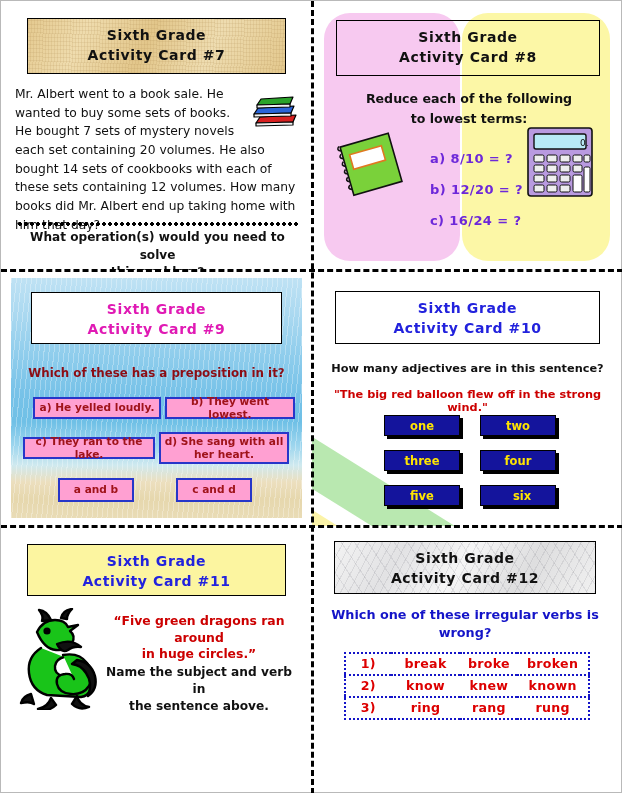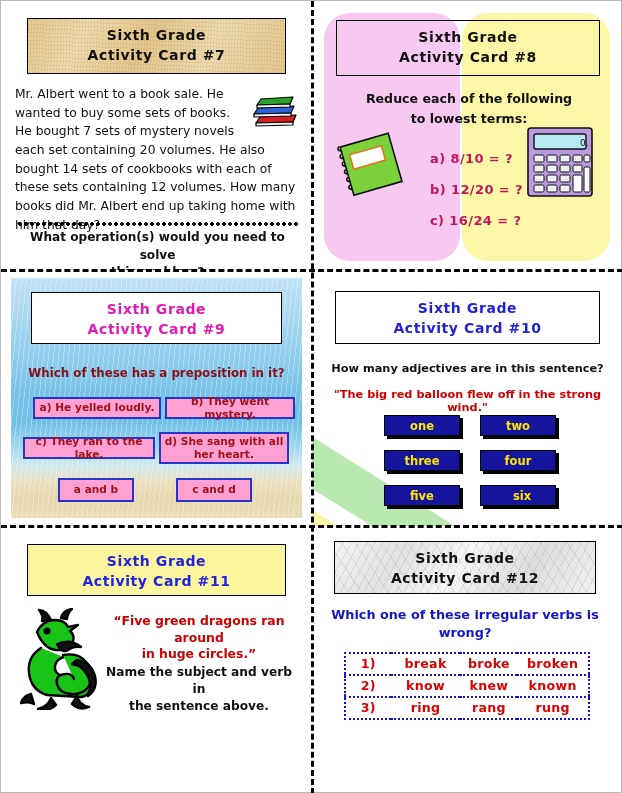--- a/index.html
+++ b/index.html
@@ -95,21 +95,21 @@
   }
   .c8 .banner .ln { color: #111; }
   .c8 .prompt {
     position: absolute; left: 24px; top: 88px; width: 266px;
     text-align: center; font-family: "DejaVu Sans", sans-serif;
     font-size: 12.6px; font-weight: 600; line-height: 1.55; color: #111;
   }
   .c8 .frac {
     position: absolute; left: 118px; width: 120px;
     font-family: "DejaVu Sans", sans-serif; font-size: 13px;
-    font-weight: bold; color: #be185d; letter-spacing: .4px;
+    font-weight: bold; color: #6d28d9; letter-spacing: .4px;
   }
   .c8 .f1 { top: 150px; }
   .c8 .f2 { top: 181px; }
   .c8 .f3 { top: 212px; }
   .notebook { position: absolute; left: 24px; top: 128px; width: 72px; height: 70px; }
   .calc     { position: absolute; left: 212px; top: 124px; width: 72px; height: 74px; }
 
   
   .c9 .beach {
     position: absolute; left: 10px; top: 8px; width: 291px; height: 240px;
@@ -316,21 +316,21 @@
     <div class="beach"></div>
 
     <div class="banner">
       <span class="ln">Sixth Grade</span>
       <span class="ln">Activity Card #9</span>
     </div>
 
     <div class="q">Which of these has a preposition in it?</div>
 
     <div class="pinkbox a">a)  He yelled loudly.</div>
-    <div class="pinkbox b">b)  They went mystery.</div>
+    <div class="pinkbox b">b)  They went lowest.</div>
     <div class="pinkbox c">c) They ran to the lake.</div>
     <div class="pinkbox d">d) She sang with all her heart.</div>
     <div class="pinkbox e">a and b</div>
     <div class="pinkbox f">c and d</div>
   </div>
 
   <div class="card c10">
     <svg class="stripes" viewBox="0 0 311 256" preserveAspectRatio="none">
       <g transform="rotate(-58 155 128)">
         <rect x="-190" y="-236" width="44" height="720" fill="#f7c6e8"></rect>

